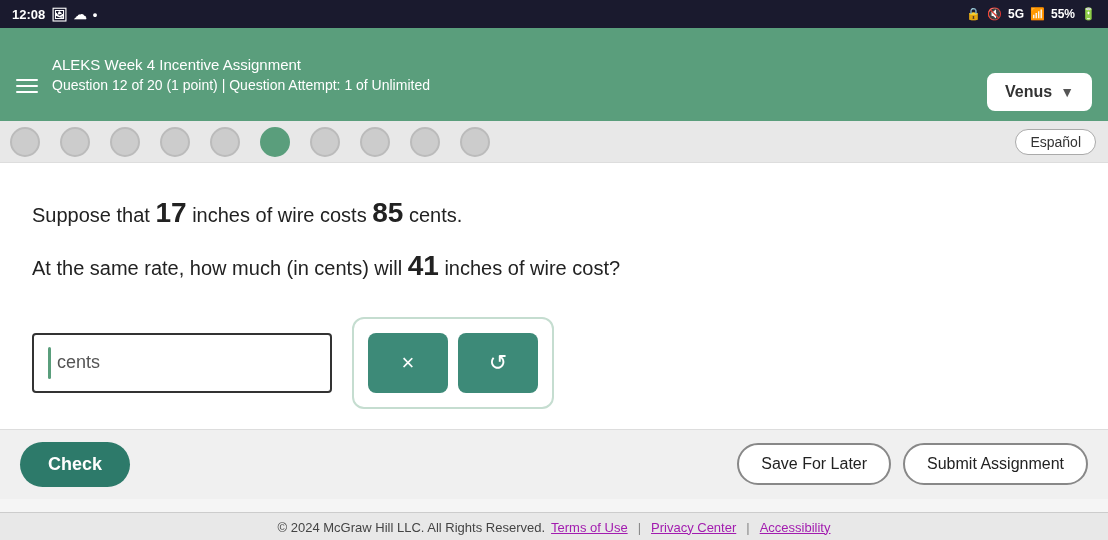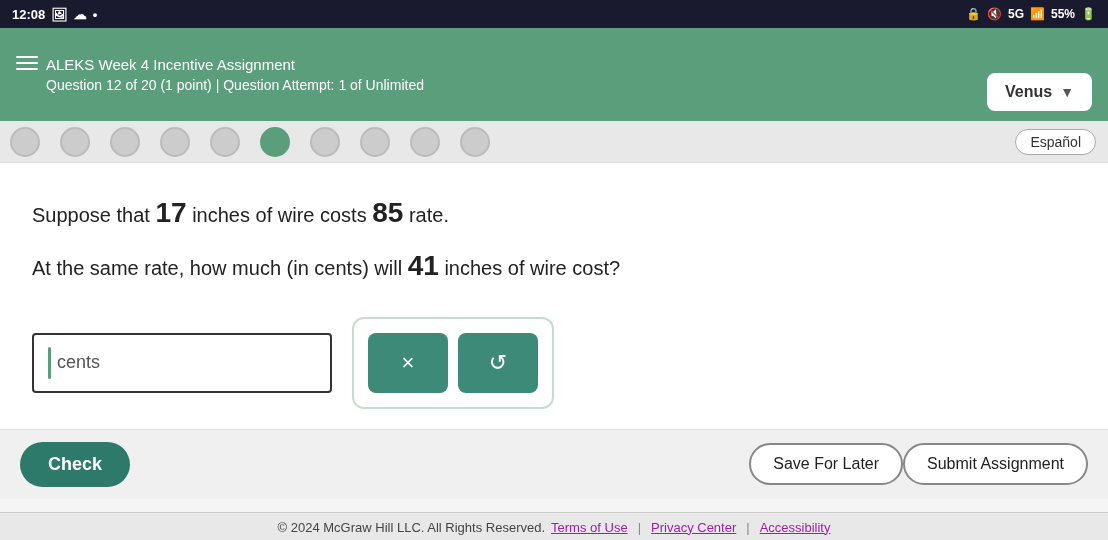--- a/index.html
+++ b/index.html
@@ -29,21 +29,21 @@
 
     
     .header {
       background: #5a9e7c;
       padding: 10px 16px;
       display: flex;
       align-items: center;
       justify-content: space-between;
       min-height: 72px;
     }
-    .header-left { display: flex; align-items: flex-start; gap: 8px; }
+    .header-left { display: flex; align-items: flex-end; gap: 14px; }
     .hamburger-icon {
       color: white;
       font-size: 20px;
       cursor: pointer;
       display: flex;
       flex-direction: column;
       gap: 4px;
     }
     .hamburger-line {
       width: 22px;
@@ -194,21 +194,21 @@
     .check-btn {
       background: #2d7a6a;
       color: white;
       border: none;
       border-radius: 30px;
       padding: 12px 28px;
       font-size: 18px;
       font-weight: 600;
       cursor: pointer;
     }
-    .footer-right { display: flex; }
+    .footer-right { display: flex; gap: 12px; }
     .save-btn, .submit-btn {
       background: white;
       border: 2px solid #888;
       border-radius: 30px;
       padding: 10px 22px;
       font-size: 16px;
       font-weight: 500;
       cursor: pointer;
       color: #222;
     }
@@ -288,21 +288,21 @@
   <div class="progress-circle"></div>
   <button class="espanol-btn">Español</button>
 </div>
 
 <div class="main-content">
   <div class="question-text">
     <span>Suppose that</span>
     <span class="num">17</span>
     <span>inches of wire costs</span>
     <span class="num">85</span>
-    <span>rate.</span>
+    <span>cents.</span>
   </div>
   <div class="question-text2">
     <span>At the same rate, how much (in cents) will</span>
     <span class="num">41</span>
     <span>inches of wire cost?</span>
   </div>
 
   <div class="answer-area">
     <div class="input-box">
       <div class="cursor-bar"></div>

